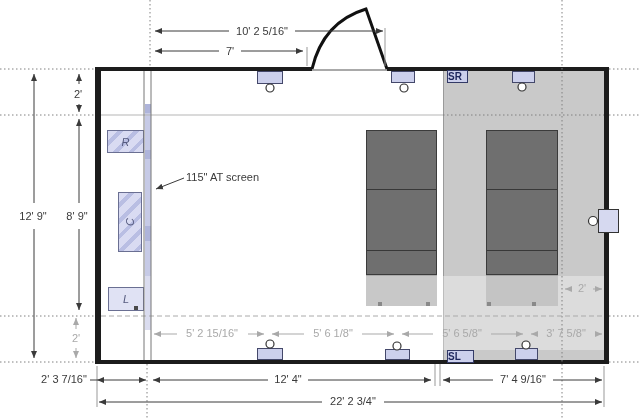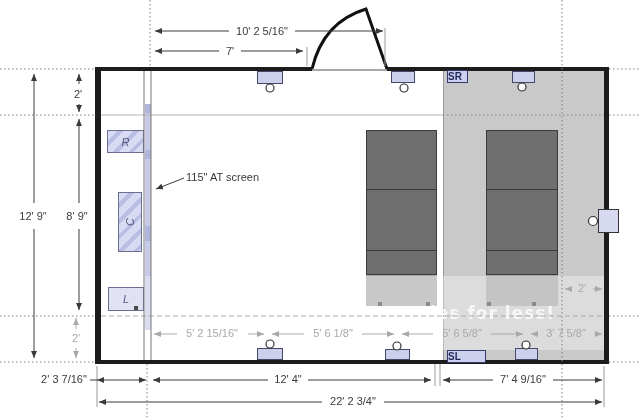--- a/index.html
+++ b/index.html
@@ -48,21 +48,20 @@
     <div class="seam" style="top:58px;"></div>
     <div class="seam" style="top:119px;"></div>
   </div>
   <div class="abs" style="left:486px;top:275px;width:72px;height:31px;background:#a5a5a5;"></div>
   <div class="foot" style="left:378px;top:302px;"></div>
   <div class="foot" style="left:426px;top:302px;"></div>
   <div class="foot" style="left:487px;top:302px;"></div>
   <div class="foot" style="left:532px;top:302px;"></div>
 
   <div class="abs" style="left:0;top:276px;width:639px;height:74px;background:rgba(255,255,255,0.35);"></div>
-  <div id="tagline">ies for less!</div>
 
   <div class="wall" style="left:95px;top:67px;width:217px;height:4px;"></div>
   <div class="wall" style="left:387px;top:67px;width:222px;height:4px;"></div>
   <div class="wall" style="left:95px;top:67px;width:6px;height:297px;"></div>
   <div class="wall" style="left:604px;top:67px;width:5px;height:297px;"></div>
   <div class="wall" style="left:95px;top:360px;width:514px;height:4px;"></div>
 
   <div class="lcr" style="left:107px;top:130px;width:37px;height:23px;">
     <span class="glyph">R</span>
   </div>
@@ -75,21 +74,21 @@
   <div class="foot" style="left:134px;top:306px;"></div>
 
   <div class="spk" style="left:257px;top:71px;width:26px;height:13px;"></div>
   <div class="spk" style="left:391px;top:71px;width:24px;height:12px;"></div>
   <div class="spk" style="left:512px;top:71px;width:23px;height:12px;"></div>
   <div class="spk" style="left:257px;top:348px;width:26px;height:12px;"></div>
   <div class="spk" style="left:385px;top:349px;width:25px;height:11px;"></div>
   <div class="spk" style="left:515px;top:348px;width:23px;height:12px;"></div>
 
   <div class="tagbox" style="left:447px;top:70px;width:21px;height:13px;">SR</div>
-  <div class="tagbox" style="left:447px;top:350px;width:39px;height:13px;">SL</div>
+  <div class="tagbox" style="left:447px;top:350px;width:27px;height:13px;">SL</div>
 
   <div class="abs" style="left:598px;top:209px;width:21px;height:24px;background:#d6d9f0;border:1px solid #333;box-sizing:border-box;"></div>
 
   <svg width="639" height="419" viewBox="0 0 639 419">
     <defs>
       <marker id="mD" viewBox="0 0 8 8" refX="7" refY="4" markerWidth="8" markerHeight="8" orient="auto-start-reverse">
         <path d="M0,1 L7,4 L0,7 z" fill="#3a3a3a"></path>
       </marker>
       <marker id="mG" viewBox="0 0 8 8" refX="7" refY="4" markerWidth="8" markerHeight="8" orient="auto-start-reverse">
         <path d="M0,1 L7,4 L0,7 z" fill="#a9a9a9"></path>

